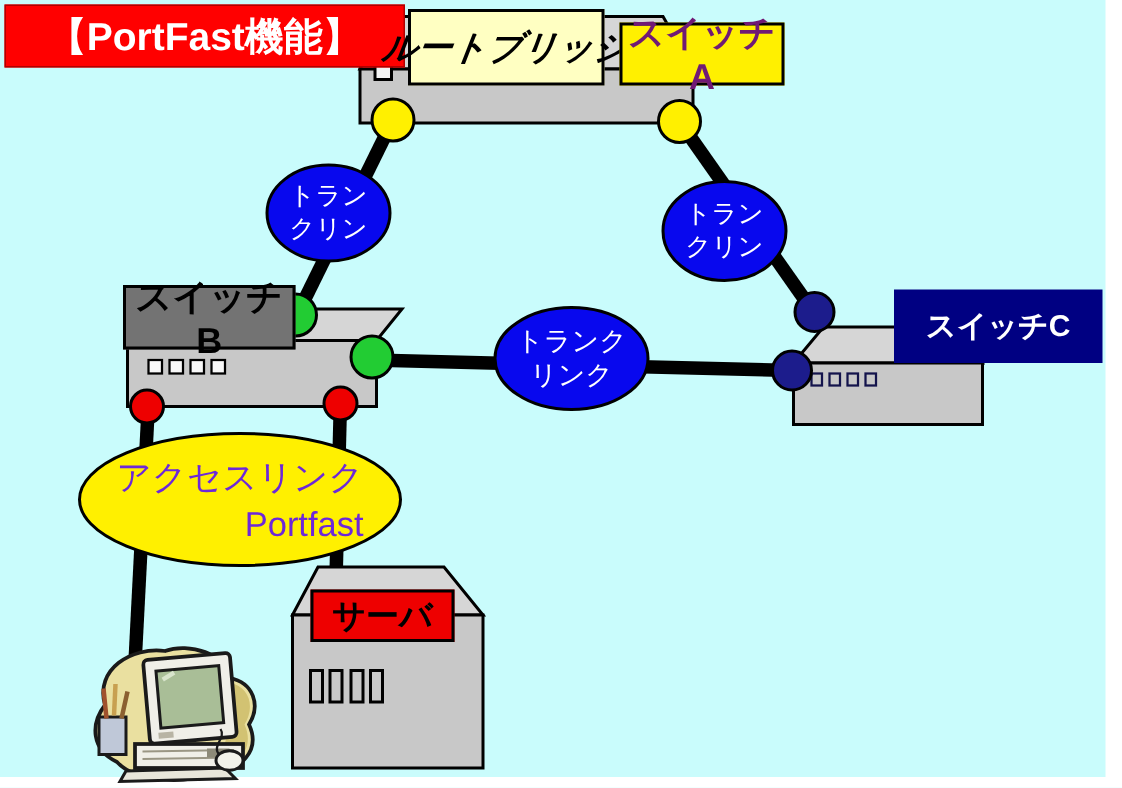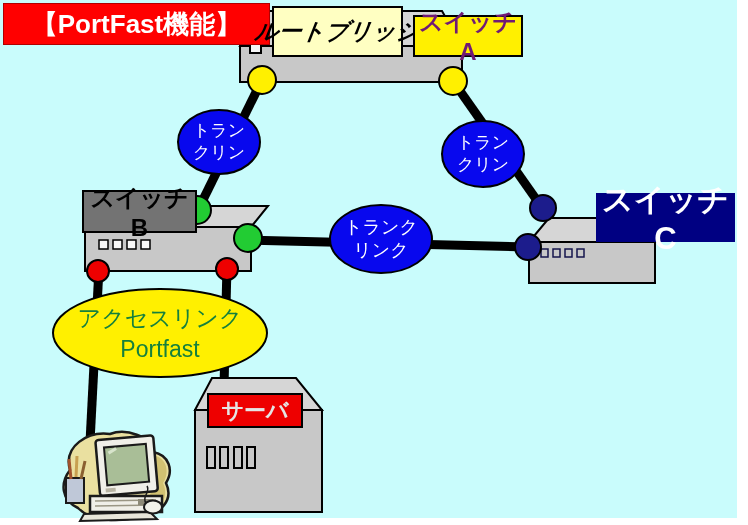--- a/index.html
+++ b/index.html
@@ -12,30 +12,30 @@
   .banner{left:3px;top:3px;width:267px;height:42px;background:#ff0000;color:#ffffff;
           font-size:26px;border:1px solid #b00000;}
   .rootbridge{left:272px;top:6px;width:131px;height:51px;background:#ffffc2;color:#000;
           border:2px solid #000;font-size:23px;font-style:italic;}
   .rootbridge span{display:inline-block;transform:skewX(-8deg);white-space:nowrap;}
   .switcha{left:413px;top:15px;width:110px;height:42px;background:#fff000;color:#701a75;
           border:2px solid #000;font-size:24px;}
   .switchb{left:50px;top:190px;width:115px;height:43px;background:#737373;color:#000;
           border:2px solid #000;font-size:24px;margin-left:32px;}
   .switchc{left:596px;top:193px;width:139px;height:49px;background:#000082;color:#ffffff;
-          font-size:31px;}
-  .serverlbl{left:207px;top:393px;width:96px;height:35px;background:#ee0000;color:#e5e5e5;
+          font-size:20px;}
+  .serverlbl{left:207px;top:393px;width:96px;height:35px;background:#ee0000;color:#000000;
           border:2px solid #000;font-size:22px;}
   .etext{position:absolute;display:flex;align-items:center;justify-content:center;
          text-align:center;color:#ffffff;white-space:pre-line;line-height:1.3;font-weight:normal;}
   .e1{left:169px;top:110px;width:100px;height:64px;font-size:17px;}
   .e2{left:433px;top:122px;width:100px;height:64px;font-size:17px;}
   .e3{left:326px;top:207px;width:110px;height:64px;font-size:18px;}
-  .eaccess{left:53px;top:295px;width:214px;height:78px;color:#15803d;font-size:23px;
-           line-height:1.35;}
+  .eaccess{left:53px;top:295px;width:214px;height:78px;color:#6d28d9;font-size:23px;
+           line-height:1.35;text-align:right;}
 </style>
 </head>
 <body>
 
 <div id="stage">
   <div id="canvas"></div>
 
   <svg width="748" height="525" viewBox="0 0 748 525">
 
     <g stroke="#000000" stroke-width="9">

